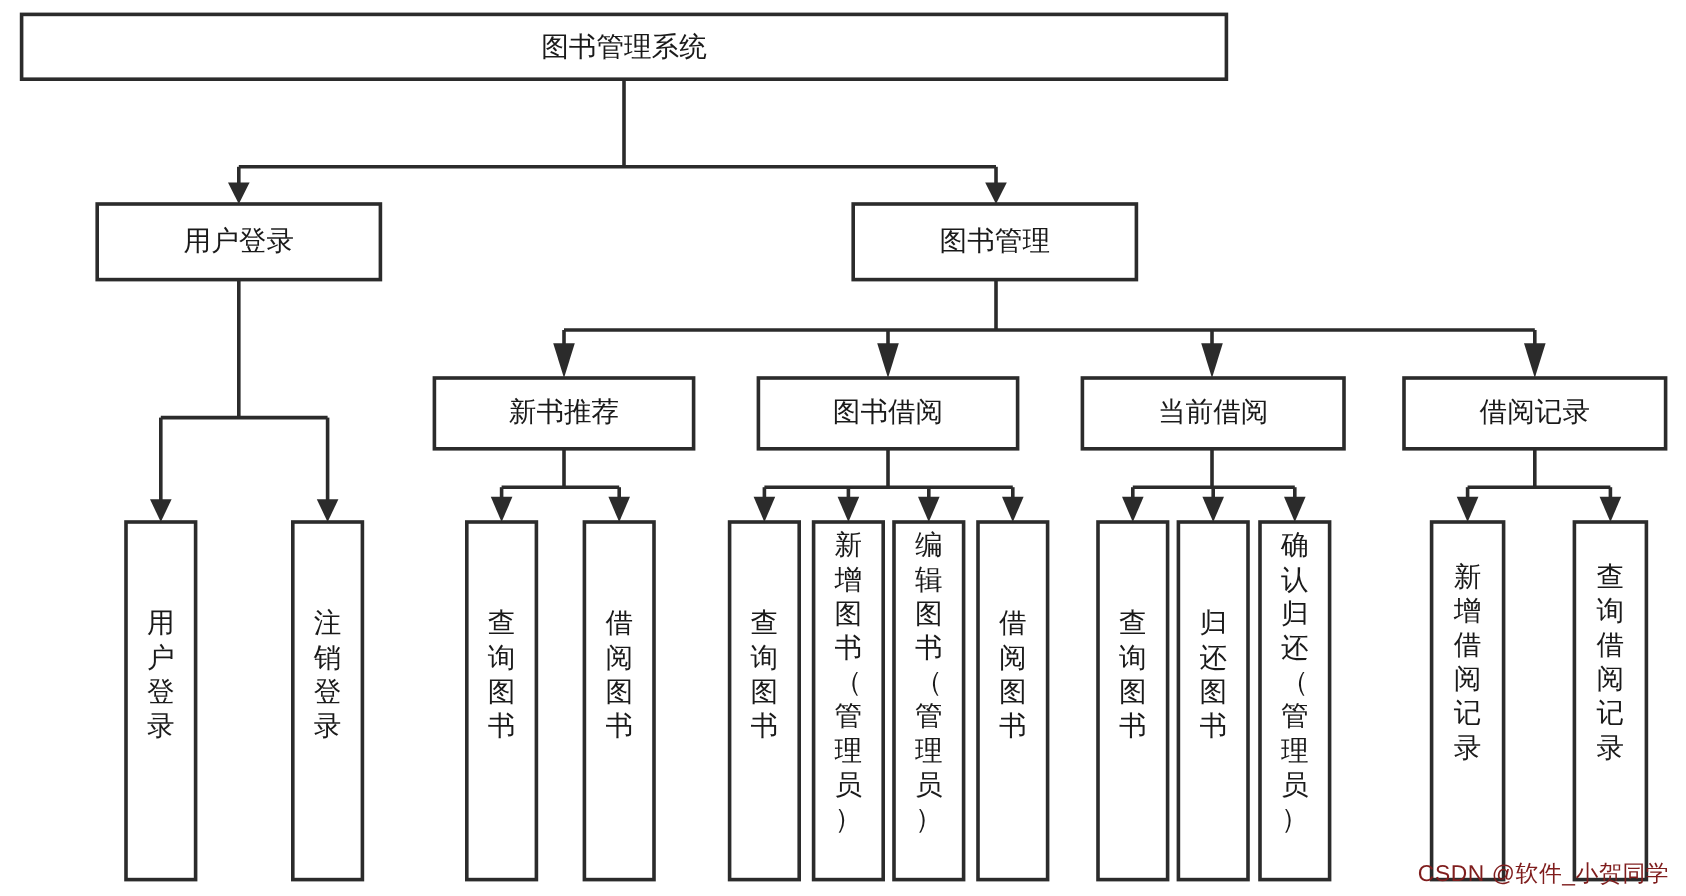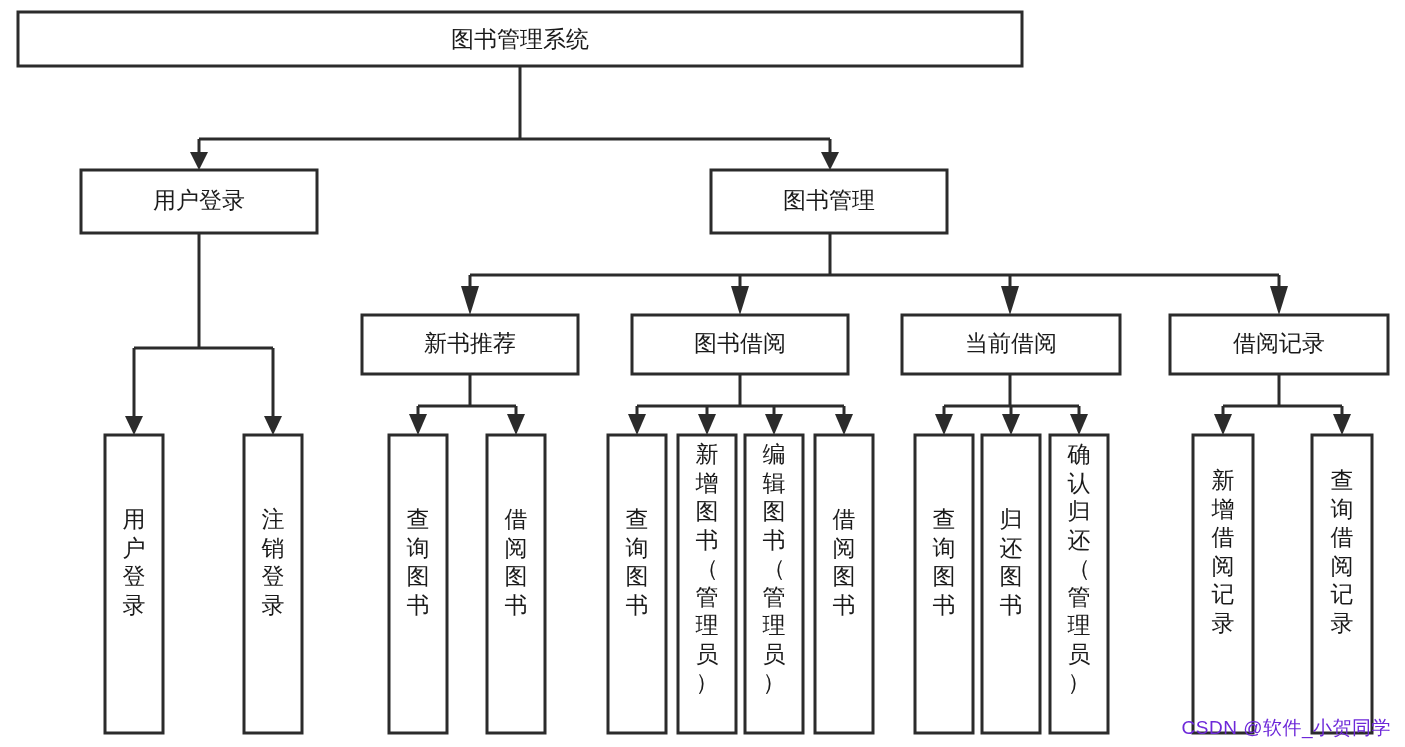--- a/index.html
+++ b/index.html
@@ -43,21 +43,21 @@
   .node-label-vertical {
     fill: #1a1a1a;
     font-family: "Liberation Sans", "DejaVu Sans", sans-serif;
     font-size: 23px;
     text-anchor: middle;
   }
   .watermark {
     position: absolute;
     right: 14px;
     bottom: 6px;
-    color: #6d28d9;
+    color: #7f1d1d;
     font-size: 19px;
     font-family: "Liberation Sans", "DejaVu Sans", sans-serif;
     letter-spacing: 0.5px;
     white-space: nowrap;
     pointer-events: none;
   }
 </style>
 </head>
 <body>
 

